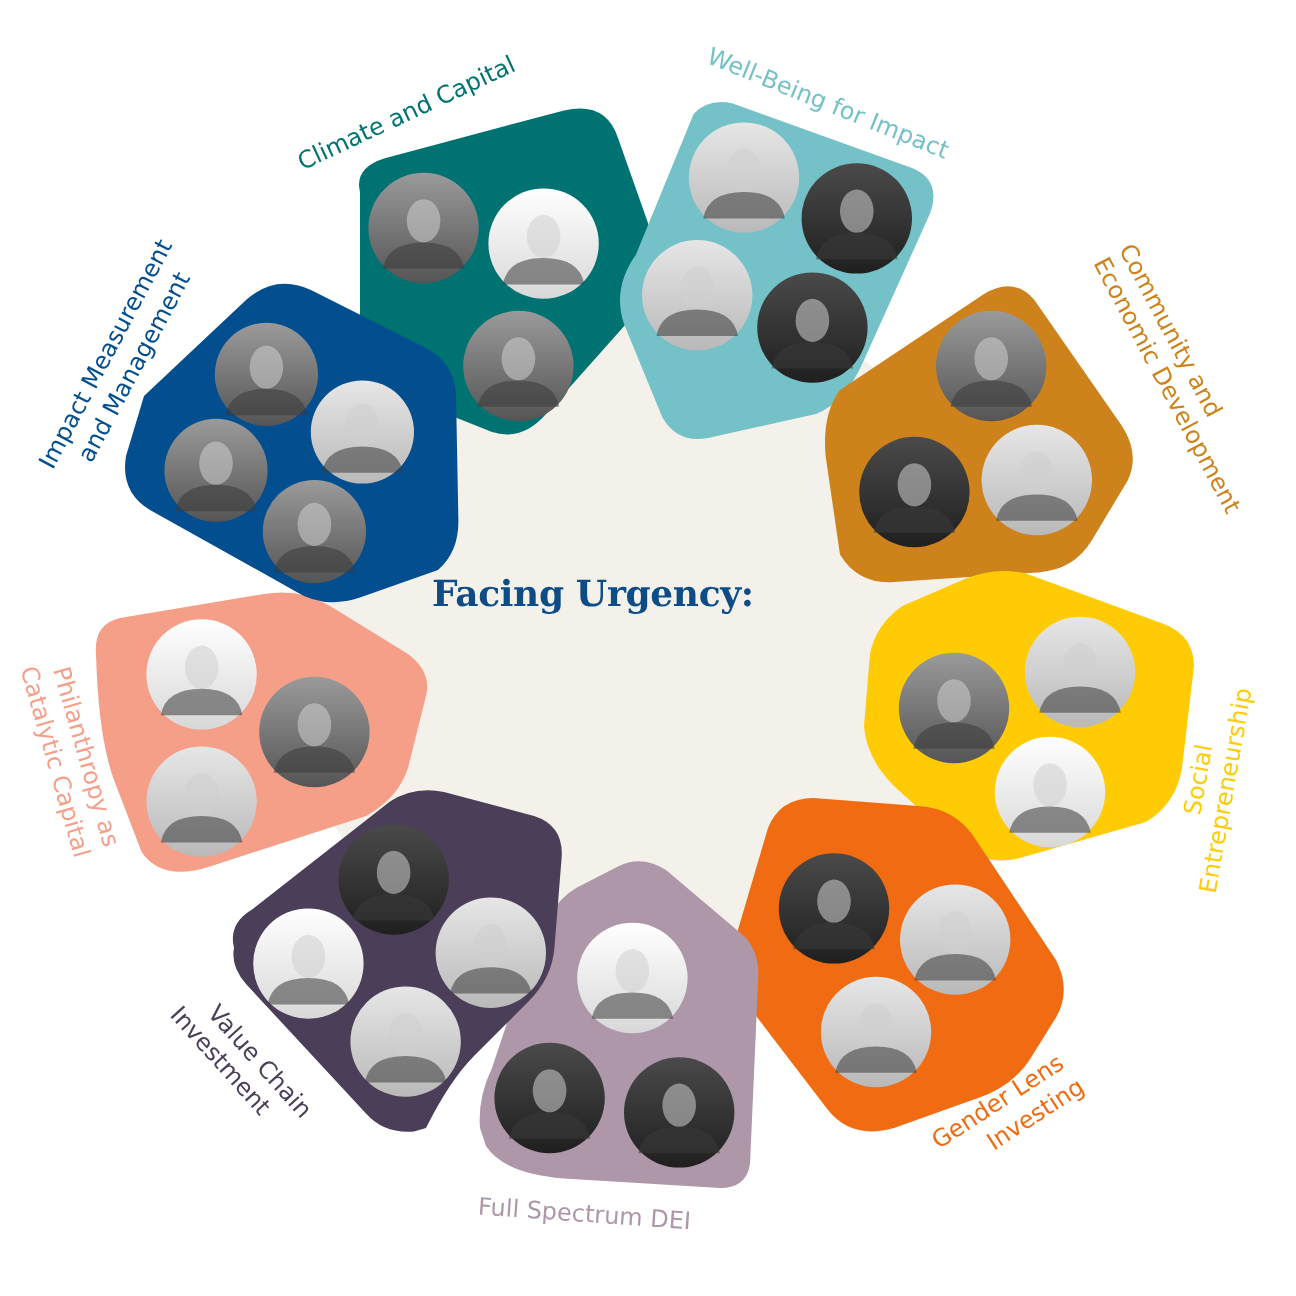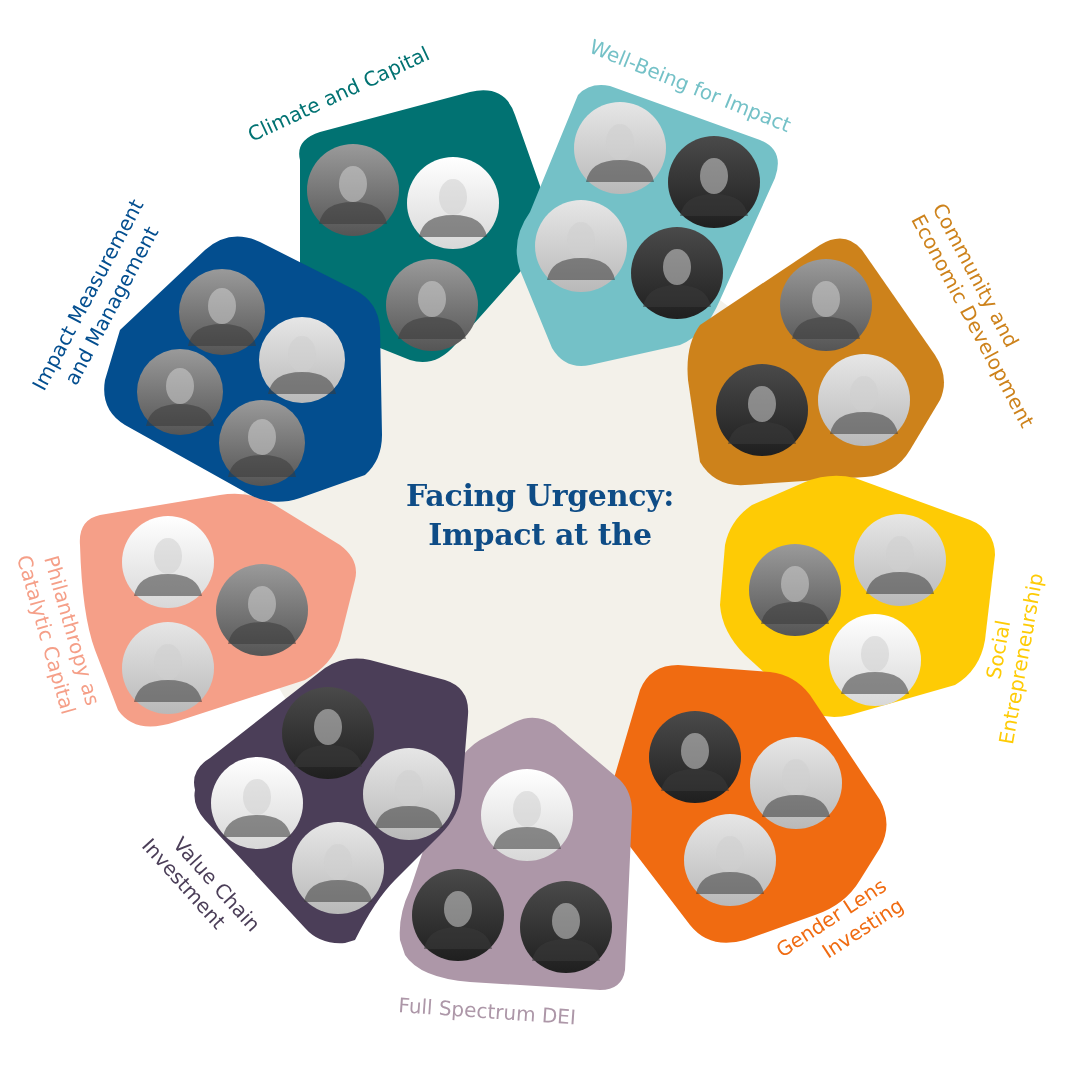--- a/index.html
+++ b/index.html
@@ -1,18 +1,18 @@
 <!DOCTYPE html>
 <html><head>
 <meta charset="utf-8">
 <style>
   html, body { margin: 0; padding: 0; background: #ffffff; }
   body { width: 1080px; height: 1080px; position: relative; overflow: hidden; font-family: "DejaVu Serif", serif; }
   #stage { position: absolute; left: 0; top: 0; width: 1080px; height: 1080px; }
-  .title-wrap { position: absolute; left: 360px; top: 476px; width: 360px; text-align: center; }
+  .title-wrap { position: absolute; left: 360px; top: 476px; width: 360px; }
   .title-line { display: block; font-family: "DejaVu Serif", serif; font-weight: bold; color: #0e4c86; font-size: 30px; line-height: 39px; letter-spacing: -0.3px; }
   .label { font-family: "DejaVu Sans", sans-serif; font-size: 20px; }
 </style>
 </head>
 <body>
 
 <svg id="stage" viewBox="0 0 1080 1080" xmlns="http://www.w3.org/2000/svg">
   <defs>
     <linearGradient id="ph-light" x1="0" y1="0" x2="0" y2="1">
       <stop offset="0" stop-color="#e6e6e6"></stop>
@@ -226,14 +226,13 @@
   </text>
 
   <text class="label" fill="#034e8f" font-family="DejaVu Sans, sans-serif" font-size="20" transform="translate(44,392) rotate(-62)">
     <tspan x="0" y="0">Impact Measurement</tspan>
     <tspan x="20" y="26">and Management</tspan>
   </text>
 </svg>
 
 <div class="title-wrap">
   <span class="title-line">Facing Urgency:</span>
-  <span class="title-line">Impact at the</span>
 </div>
 
 </body></html>

